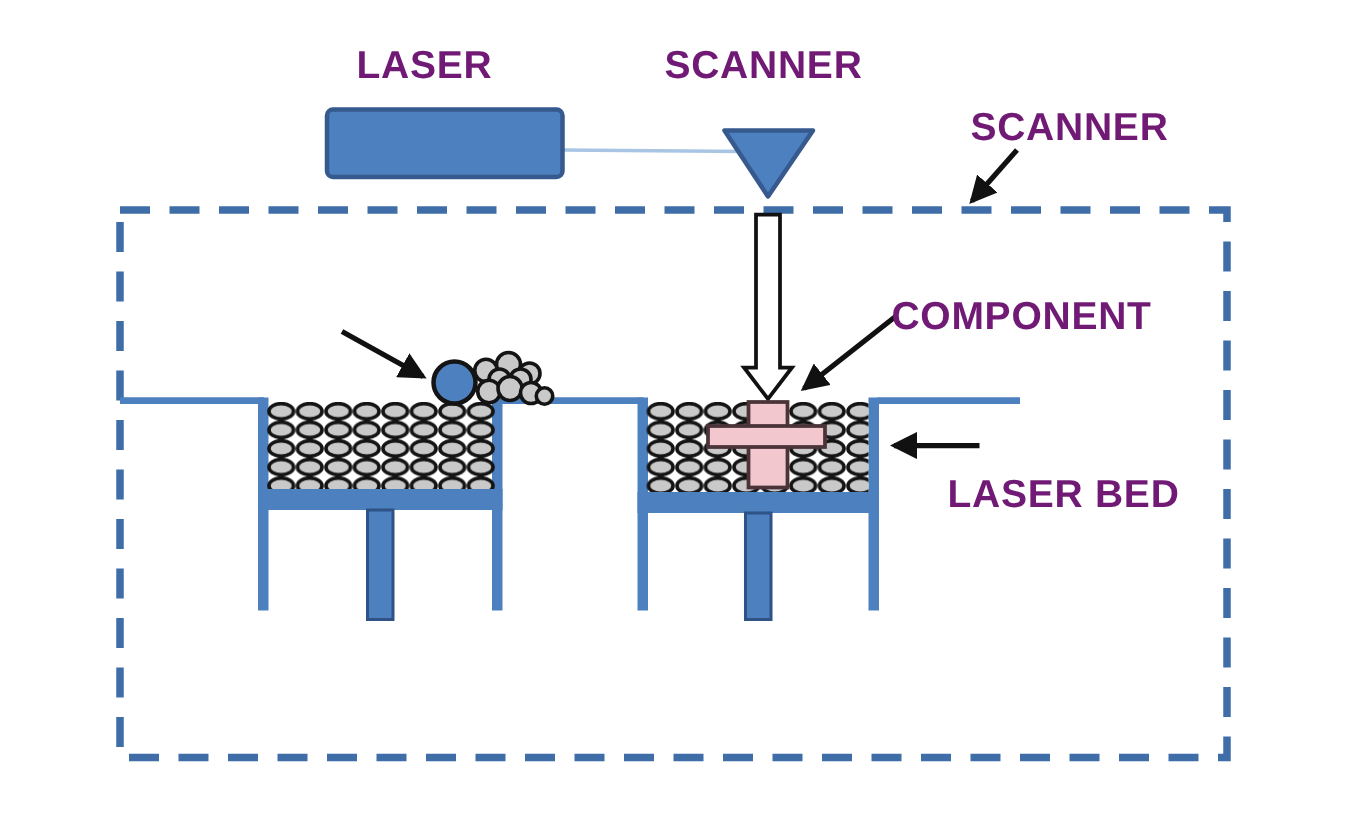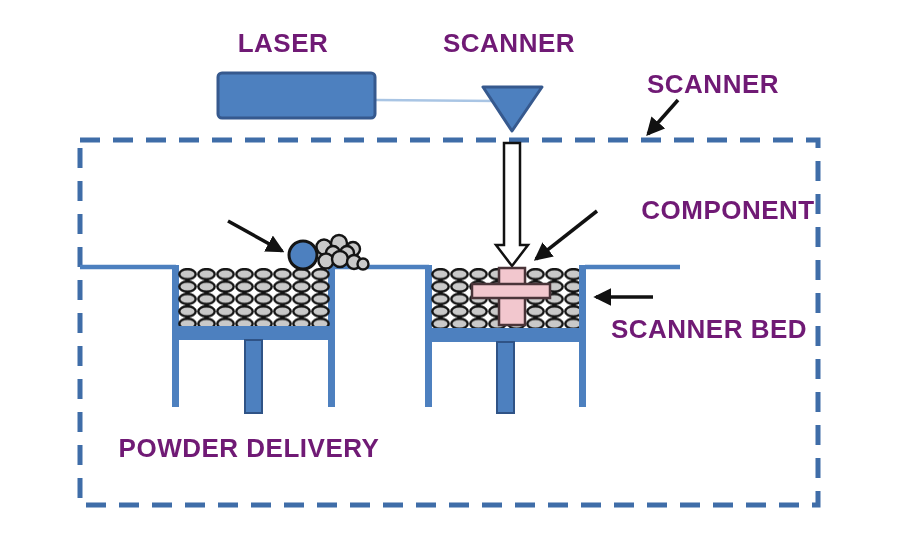--- a/index.html
+++ b/index.html
@@ -82,21 +82,20 @@
     <line x1="653" y1="297" x2="596" y2="297" stroke="#111111" stroke-width="3.5" marker-end="url(#ah)"></line>
   </svg>
 
   <div class="lbl" style="left:283px;top:29px;">LASER</div>
 
   <div class="lbl" style="left:509px;top:29px;">SCANNER</div>
 
   <div class="lbl" style="left:713px;top:70px;">SCANNER</div>
 
 
-  <div class="lbl" style="left:728px;top:196px;">COMPONENT</div>
+  <div class="lbl" style="left:681px;top:196px;">COMPONENT</div>
 
-  <div class="lbl" style="left:709px;top:315px;">SCANNER BED</div>
+  <div class="lbl" style="left:709px;top:315px;">LASER BED</div>
 
   <div class="lbl lbl-center" style="left:249px;top:432px;">
-    <div>POWDER DELIVERY</div>
   </div>
 
 </div>
 
 </body></html>

